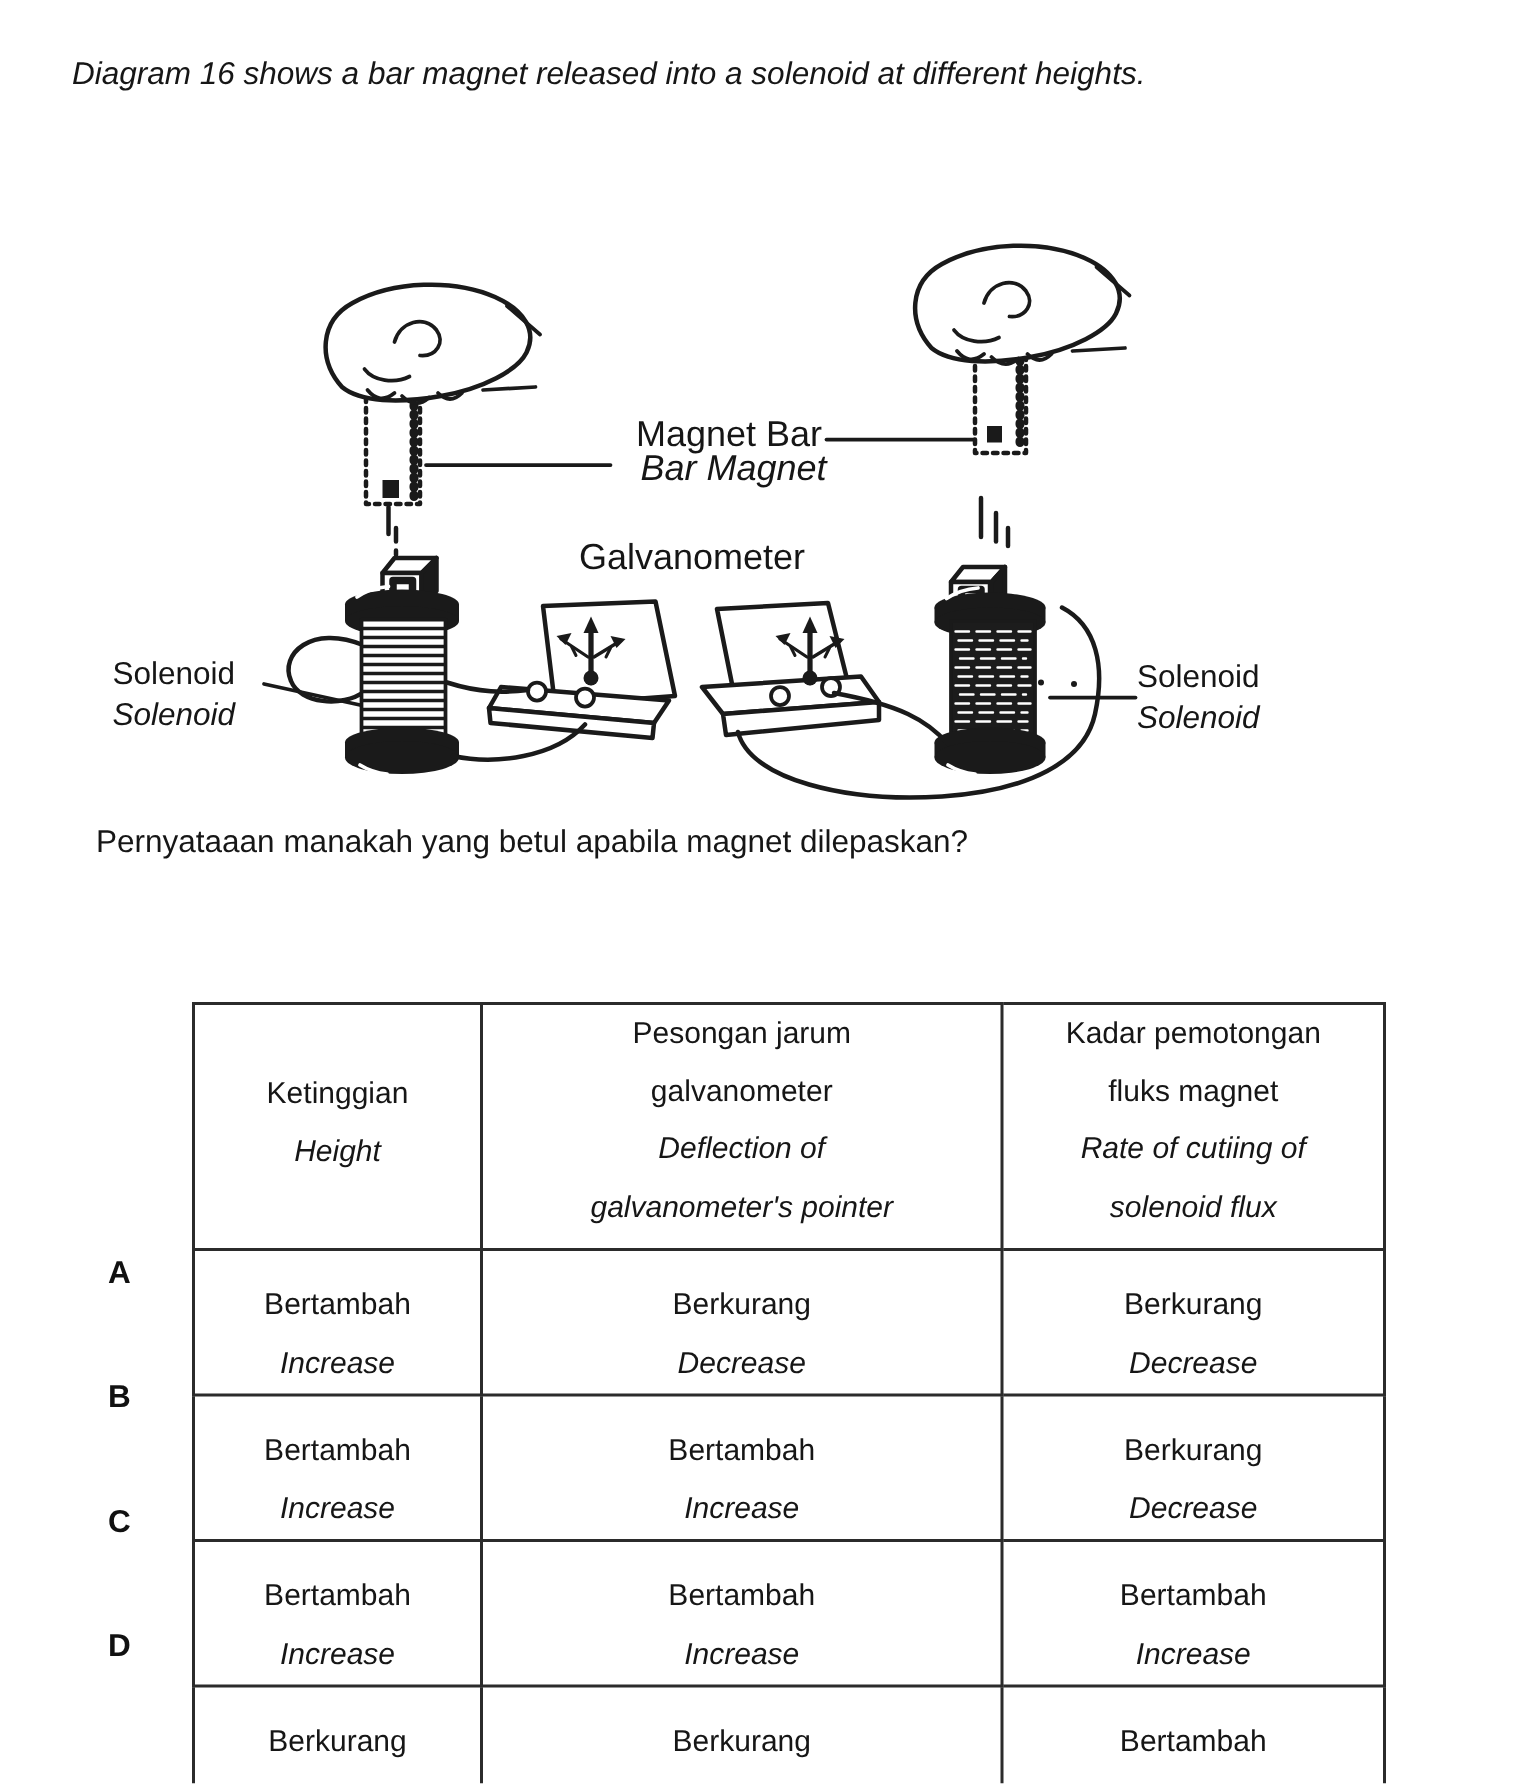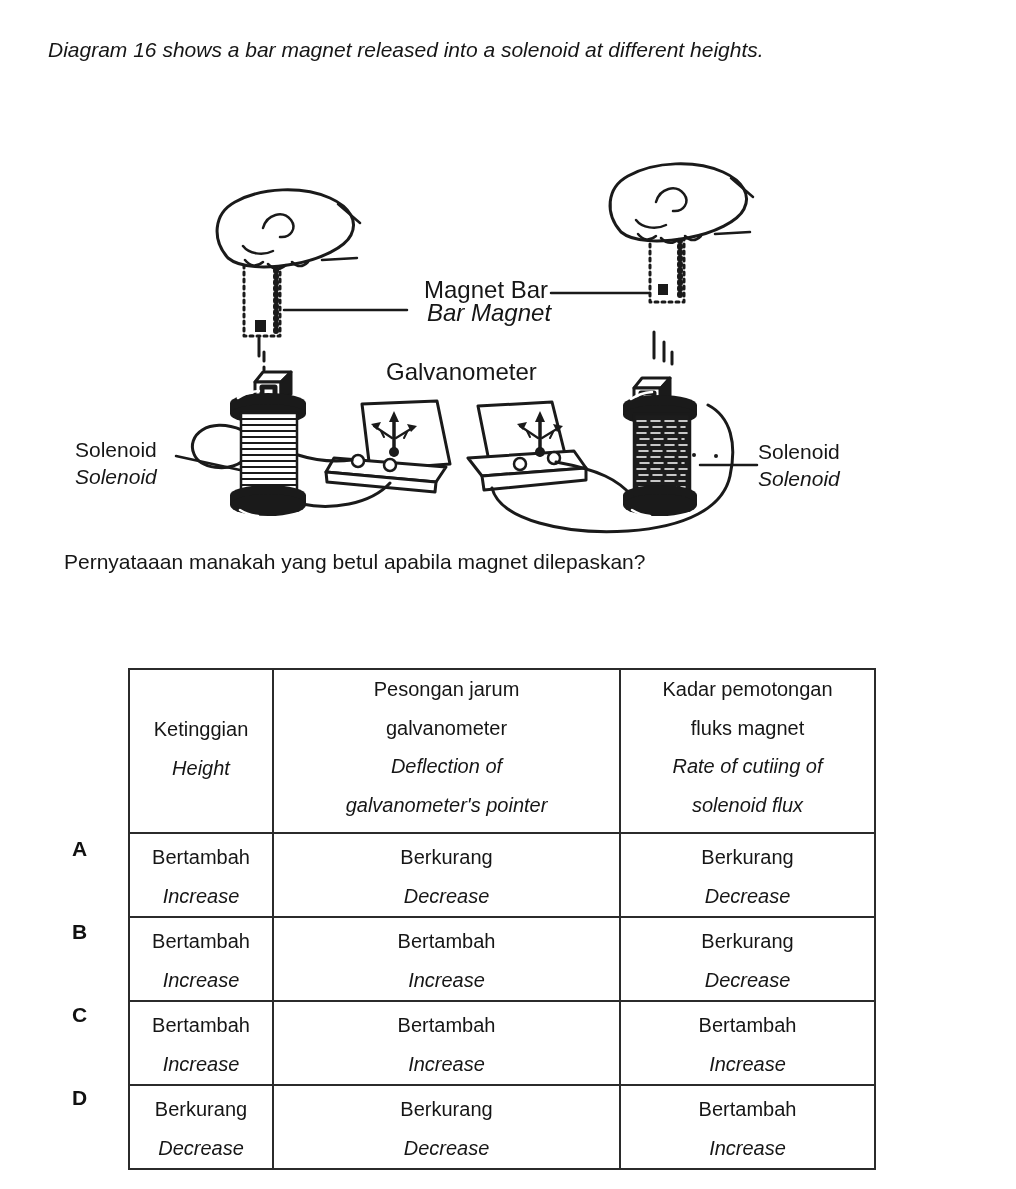--- a/index.html
+++ b/index.html
@@ -26,27 +26,27 @@
     position:absolute; left:128px; top:668px;
     border-collapse:collapse; table-layout:fixed;
     font-size:20px; color:#161616;
   }
   table.answers td, table.answers th {
     border:2px solid #2b2b2b;
     vertical-align:top;
     font-weight:400;
     padding:0;
   }
-  .colw1 { width:144px; } .colw2 { width:347px; } .colw3 { width:255px; }
+  .colw1 { width:192px; } .colw2 { width:347px; } .colw3 { width:255px; }
   th.hd { height:164px;border-radius:13px; }
   td.dc { height:83px; }
   .hl { line-height:38.5px; text-align:center; }
   .cl { line-height:39px; text-align:center; }
   .pad-top-head { padding-top:40px; display:block; }
-  td.dc .cellin { padding-top:4px; }
+  td.dc .cellin { padding-top:17px; }
   .rowlabel {
     position:absolute; left:72px;
     font-weight:700; font-size:21px; color:#111;
   }
 </style>
 </head>
 <body>
 
 <div class="page">
 

